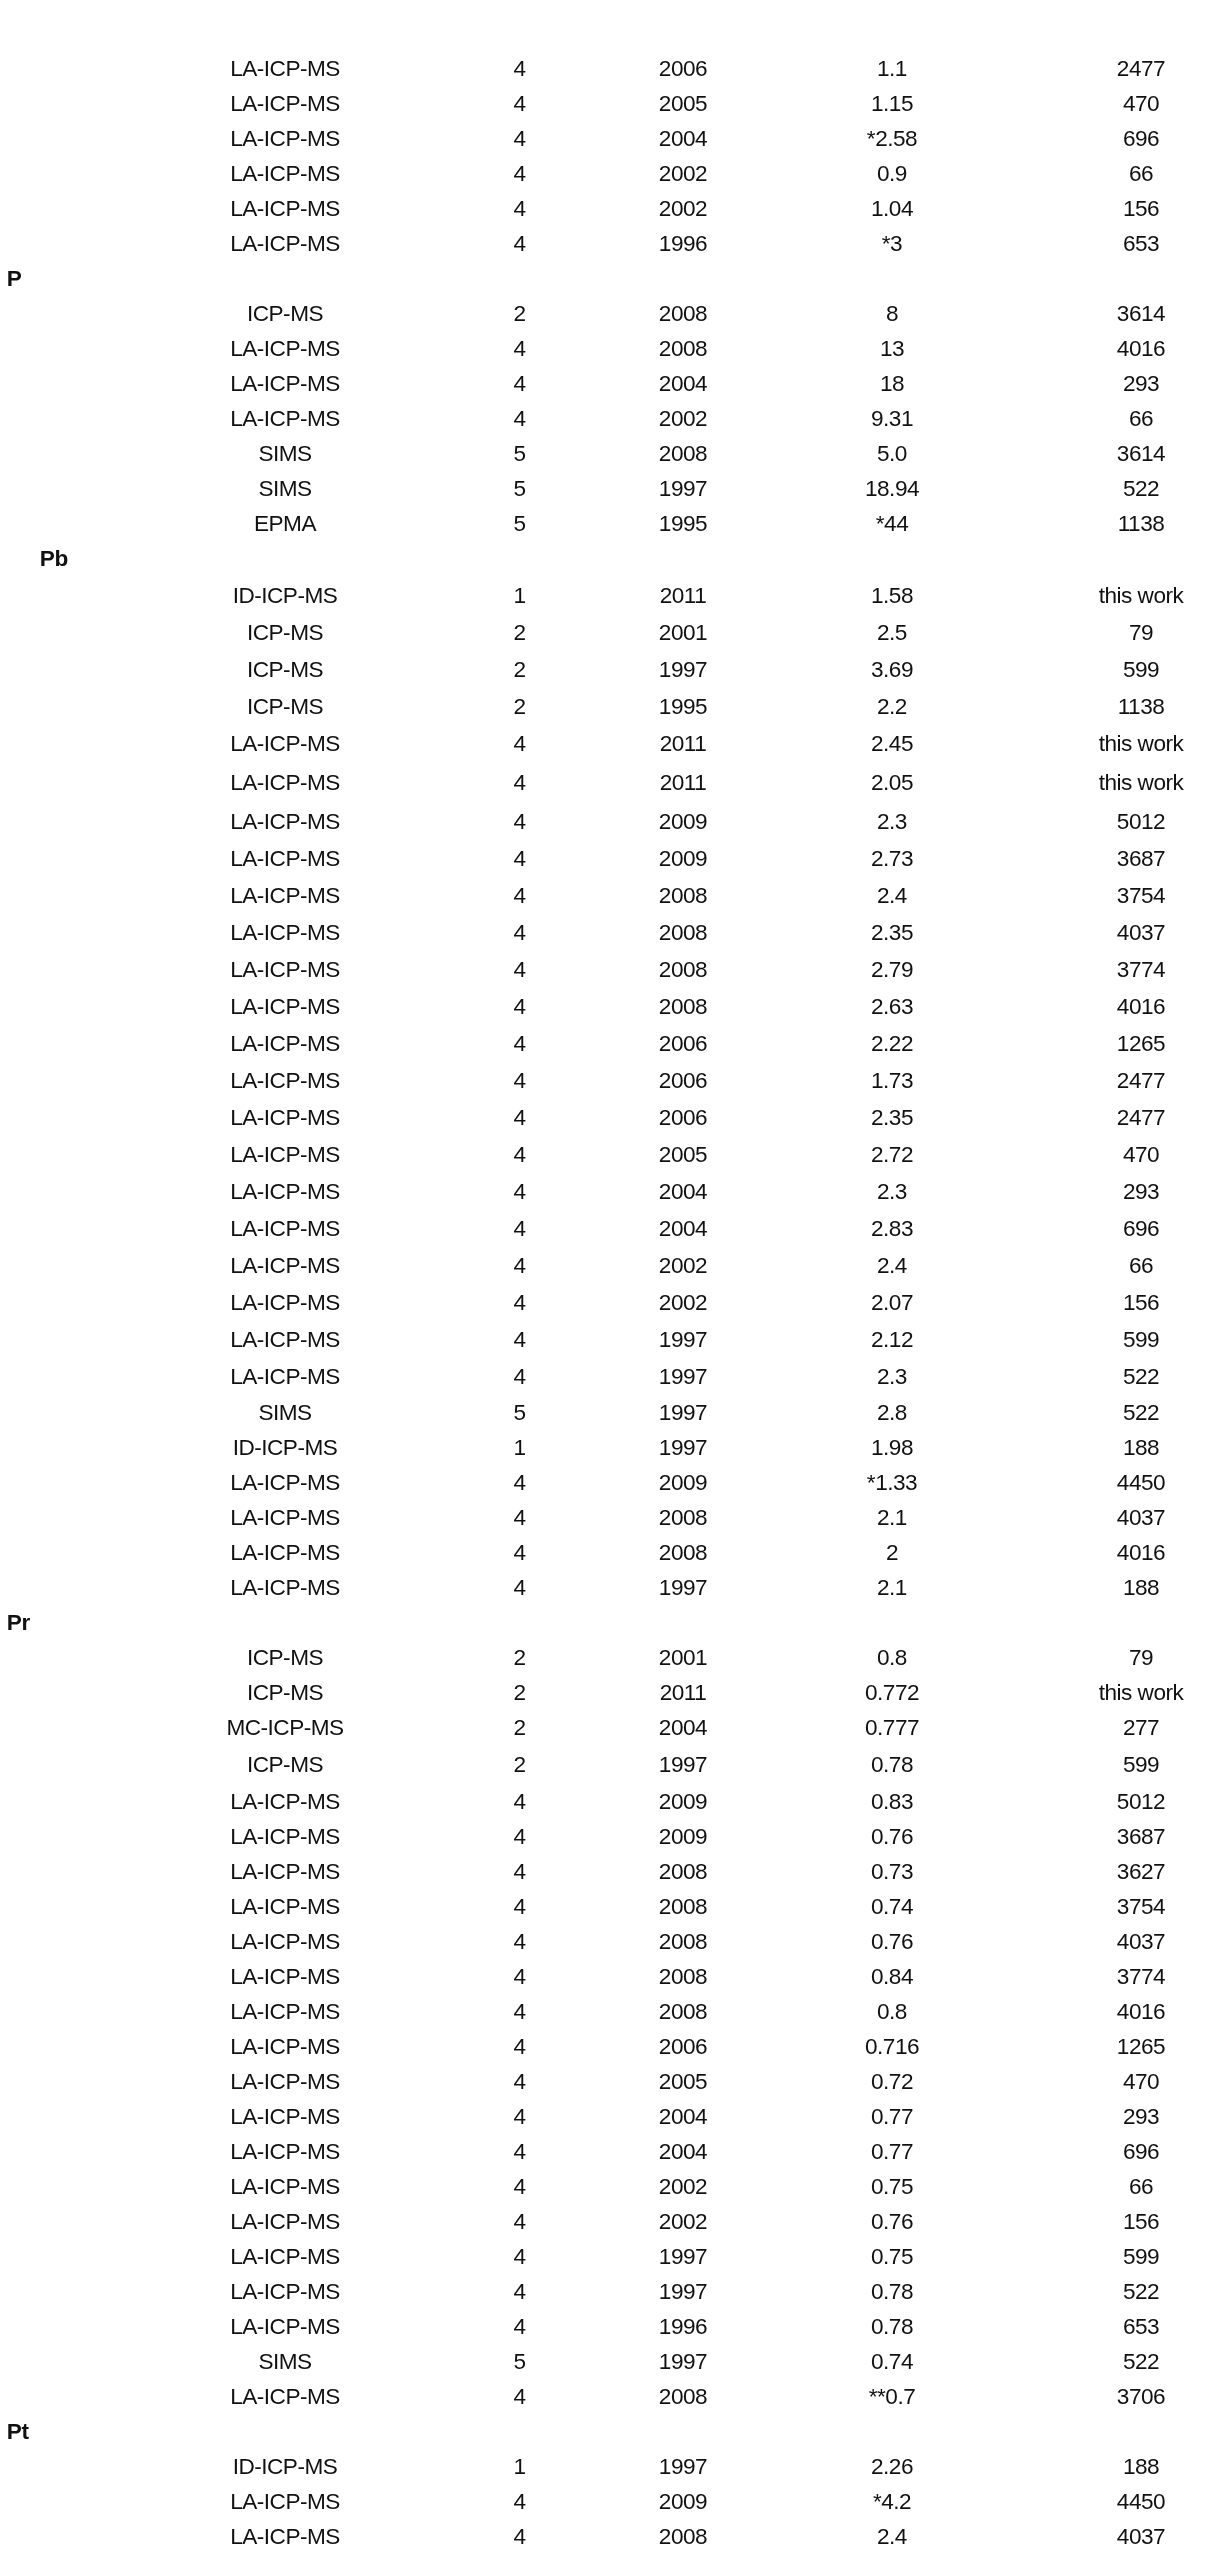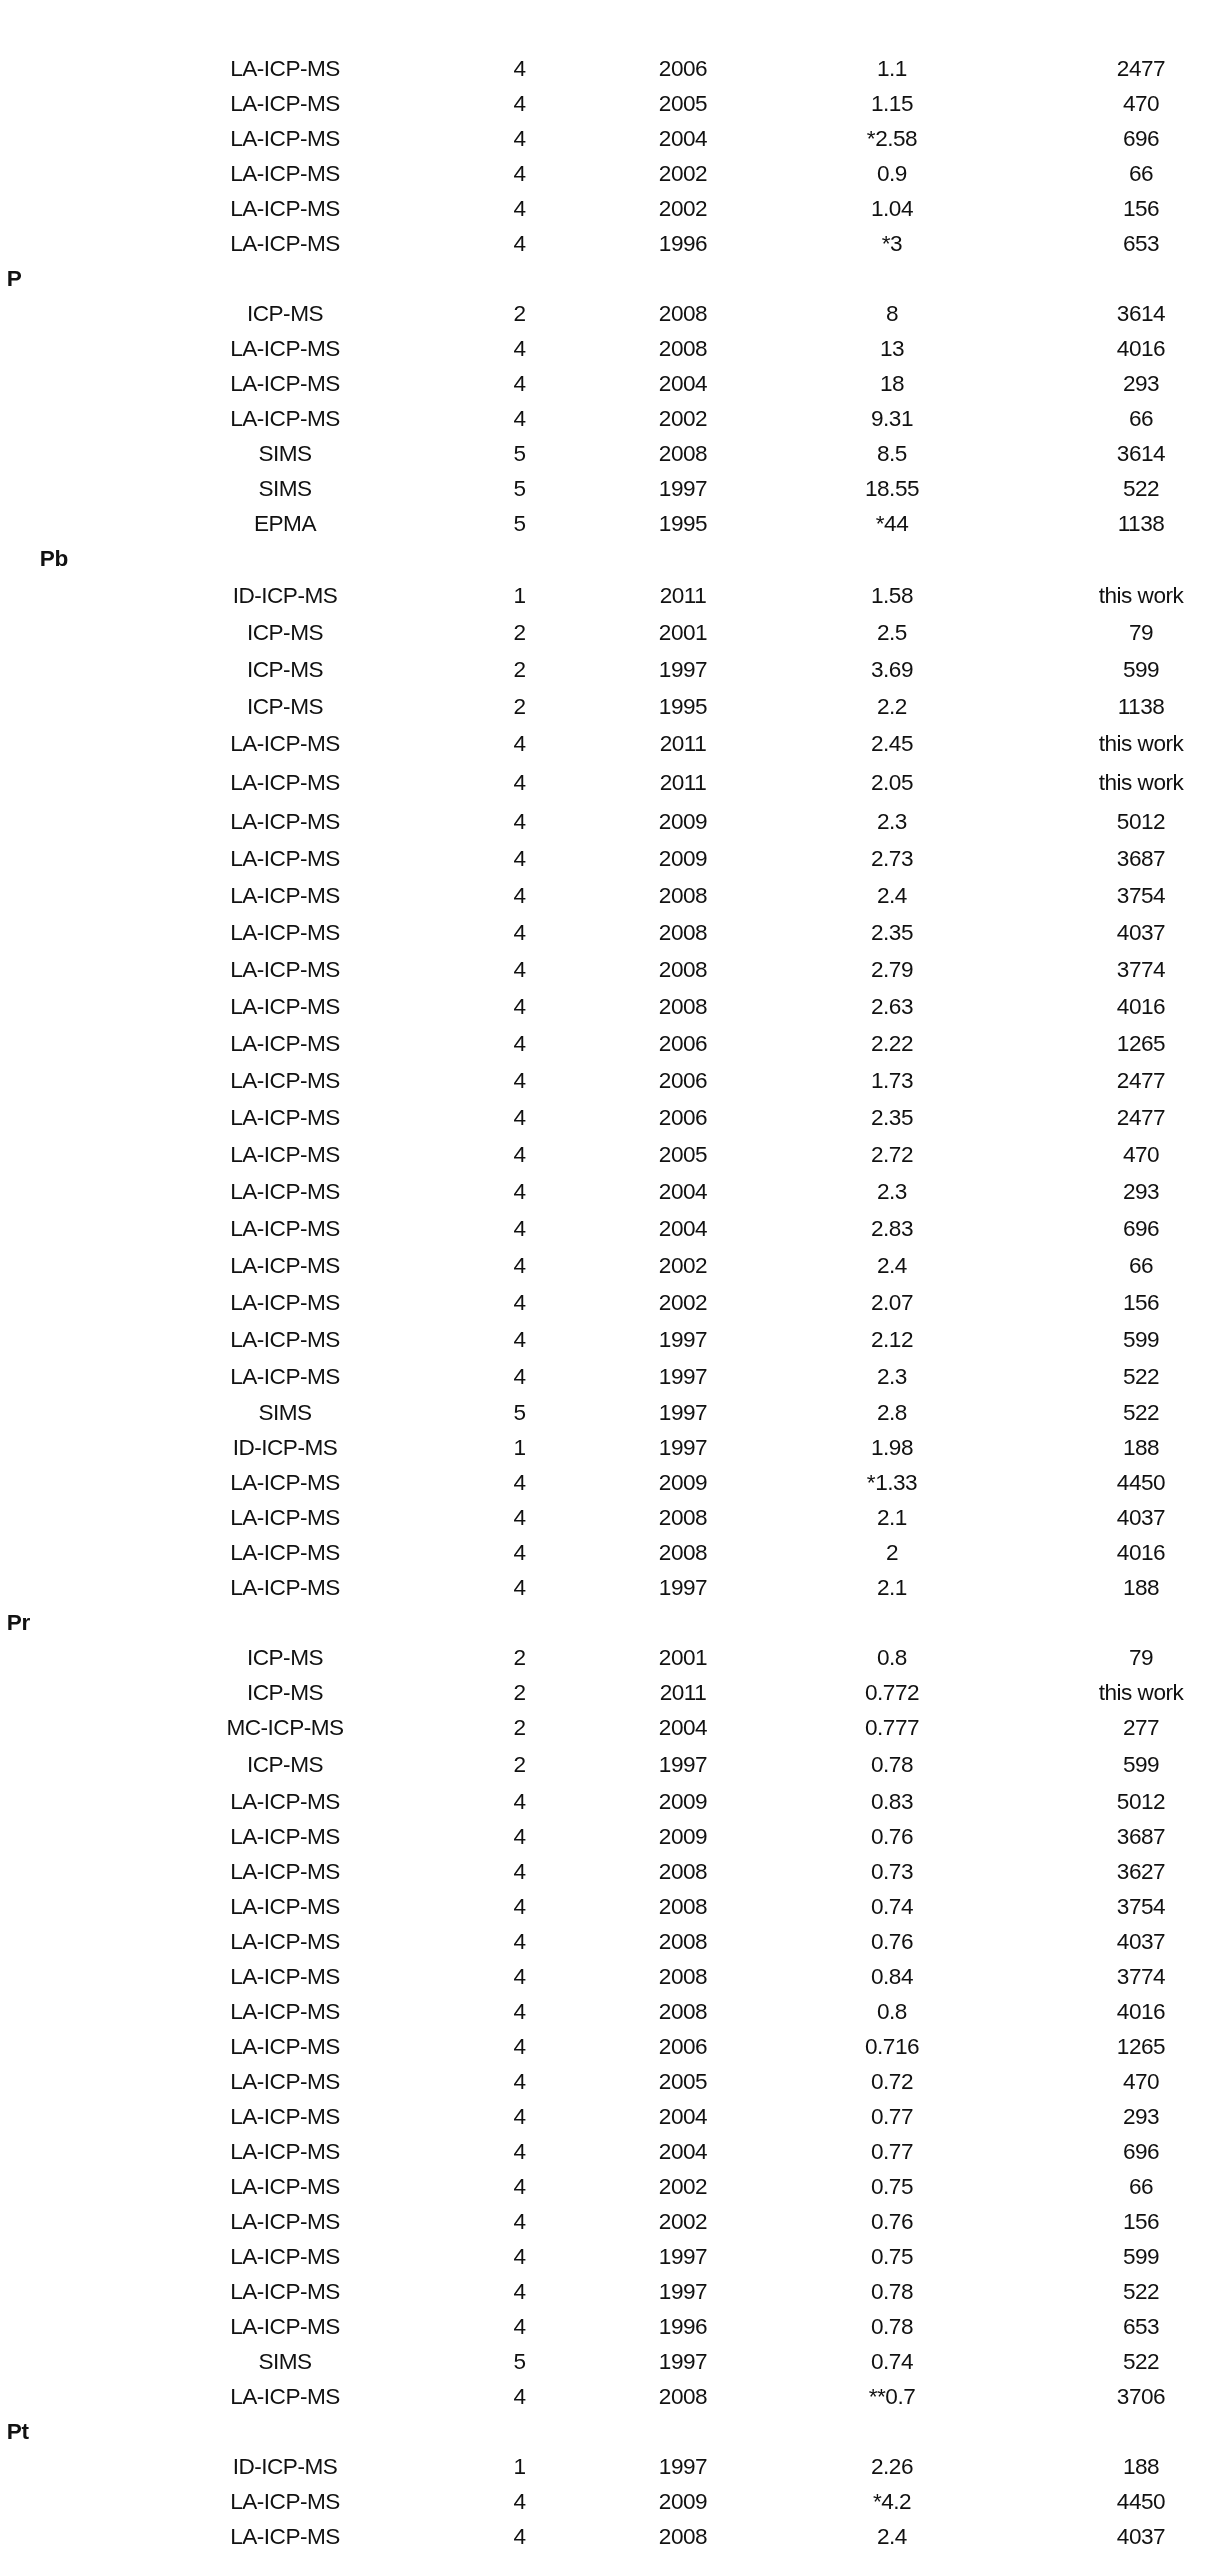--- a/index.html
+++ b/index.html
@@ -134,28 +134,28 @@
     <span class="cell c-method">LA-ICP-MS</span>
     <span class="cell c-num">4</span>
     <span class="cell c-year">2002</span>
     <span class="cell c-value">9.31</span>
     <span class="cell c-ref">66</span>
   </div>
   <div class="line">
     <span class="cell c-method">SIMS</span>
     <span class="cell c-num">5</span>
     <span class="cell c-year">2008</span>
-    <span class="cell c-value">8.5</span>
+    <span class="cell c-value">5.0</span>
     <span class="cell c-ref">3614</span>
   </div>
   <div class="line">
     <span class="cell c-method">SIMS</span>
     <span class="cell c-num">5</span>
     <span class="cell c-year">1997</span>
-    <span class="cell c-value">18.55</span>
+    <span class="cell c-value">18.94</span>
     <span class="cell c-ref">522</span>
   </div>
   <div class="line">
     <span class="cell c-method">EPMA</span>
     <span class="cell c-num">5</span>
     <span class="cell c-year">1995</span>
     <span class="cell c-value">*44</span>
     <span class="cell c-ref">1138</span>
   </div>
 

